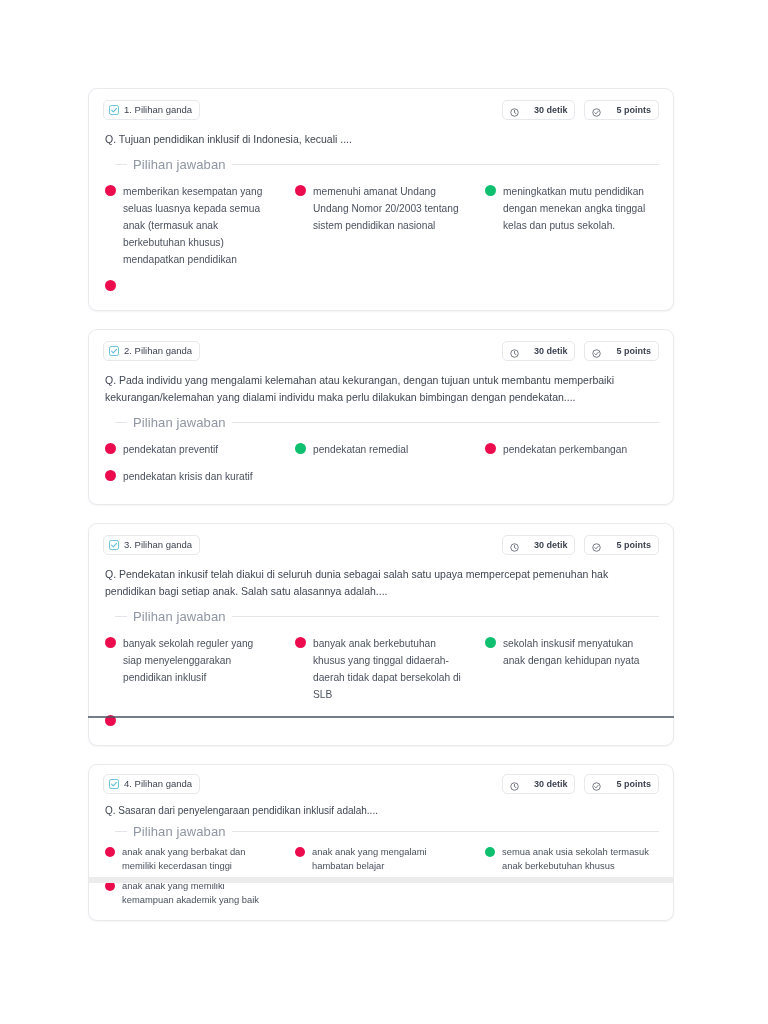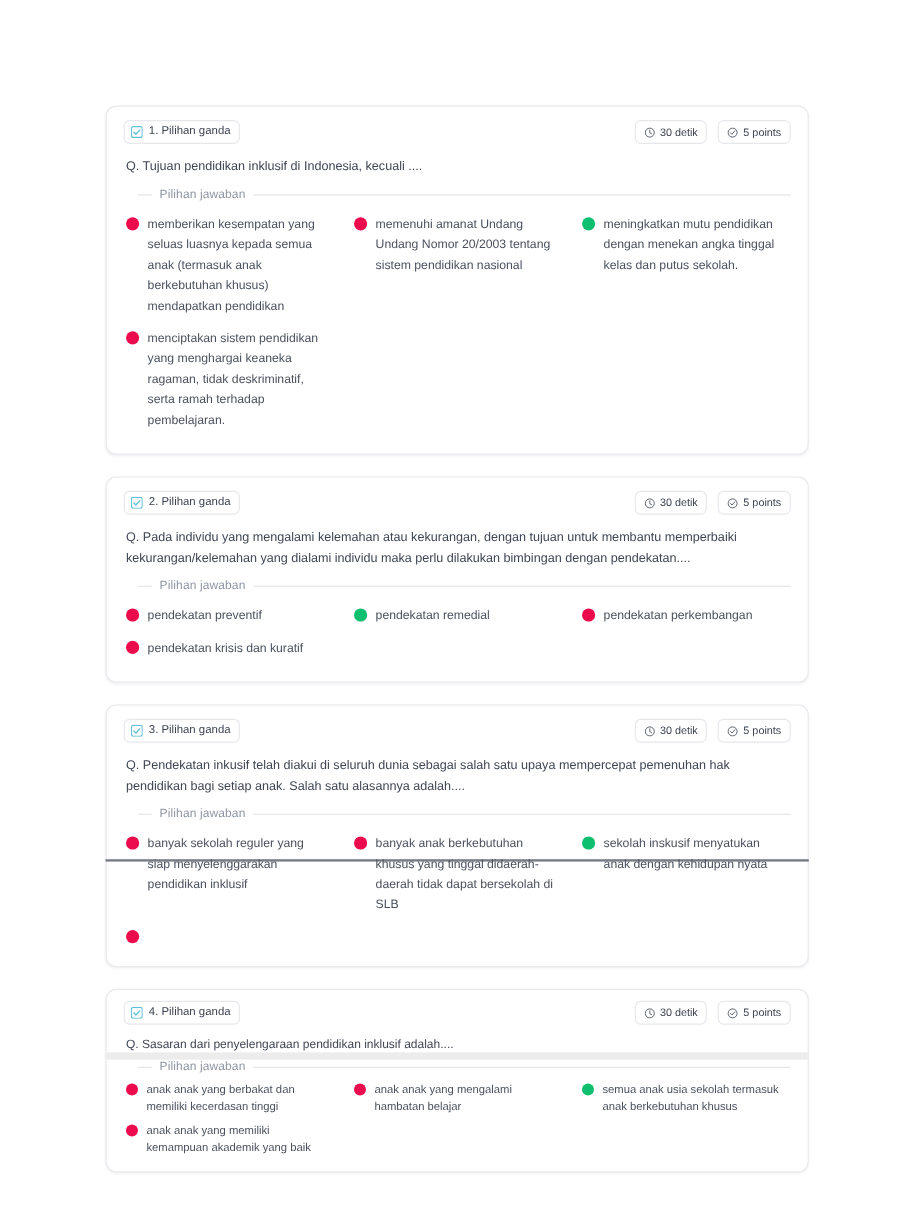--- a/index.html
+++ b/index.html
@@ -64,30 +64,31 @@
   }
   .qtype-badge .label { font-size: 9.5px; }
 
   .meta-group {
     display: flex;
     align-items: center;
     gap: 9px;
   }
   .meta-badge {
     display: inline-flex;
-    align-items: center;
-    gap: 4px;
+    align-items: flex-end;
+    gap: 15px;
     border: 1px solid #e6e8ec;
     border-radius: 5px;
     background: #fff;
     padding: 2px 7px;
     font-size: 9px;
     color: #3c4350;
     line-height: 14px;
     white-space: nowrap;
+    font-weight: bold;
   }
 
   .icon { display: inline-flex; align-items: center; justify-content: center; }
   .icon svg { display: block; }
 
   .qtext {
     font-size: 10.5px;
     line-height: 17px;
     color: #3f4653;
     margin: 10px 0 0 0;
@@ -101,21 +102,21 @@
     gap: 6px;
     margin: 9px 0 6px 12px;
   }
   .answers-divider .dash {
     width: 12px;
     height: 1px;
     background: #e3e5ea;
     flex: 0 0 auto;
   }
   .answers-divider .dlabel {
-    font-size: 10px;
+    font-size: 13px;
     color: #8e96a3;
     white-space: nowrap;
     letter-spacing: 0.1px;
   }
   .answers-divider .rule {
     flex: 1 1 auto;
     height: 1px;
     background: #e3e5ea;
   }
 
@@ -225,21 +226,20 @@
         <div class="answer">
           <span class="bullet" style="background:#ec0c4e"></span>
           <span class="atext">memenuhi amanat Undang Undang Nomor 20/2003 tentang sistem pendidikan nasional</span>
         </div>
         <div class="answer">
           <span class="bullet" style="background:#0ebf70"></span>
           <span class="atext">meningkatkan mutu pendidikan dengan menekan angka tinggal kelas dan putus sekolah.</span>
         </div>
         <div class="answer">
           <span class="bullet" style="background:#ec0c4e"></span>
-          <span class="atext">menciptakan sistem pendidikan yang menghargai keaneka ragaman, tidak deskriminatif, serta ramah terhadap pembelajaran.</span>
         </div>
       </div>
     </div>
 
     <div class="qcard">
       <div class="qcard-head">
         <div class="qtype-badge">
           <span class="icon">
             <svg width="10" height="10" viewBox="0 0 12 12">
                 <rect x="0.6" y="0.6" width="10.8" height="10.8" rx="2" fill="#ffffff" stroke="#5fbfd6" stroke-width="1.1"></rect>

